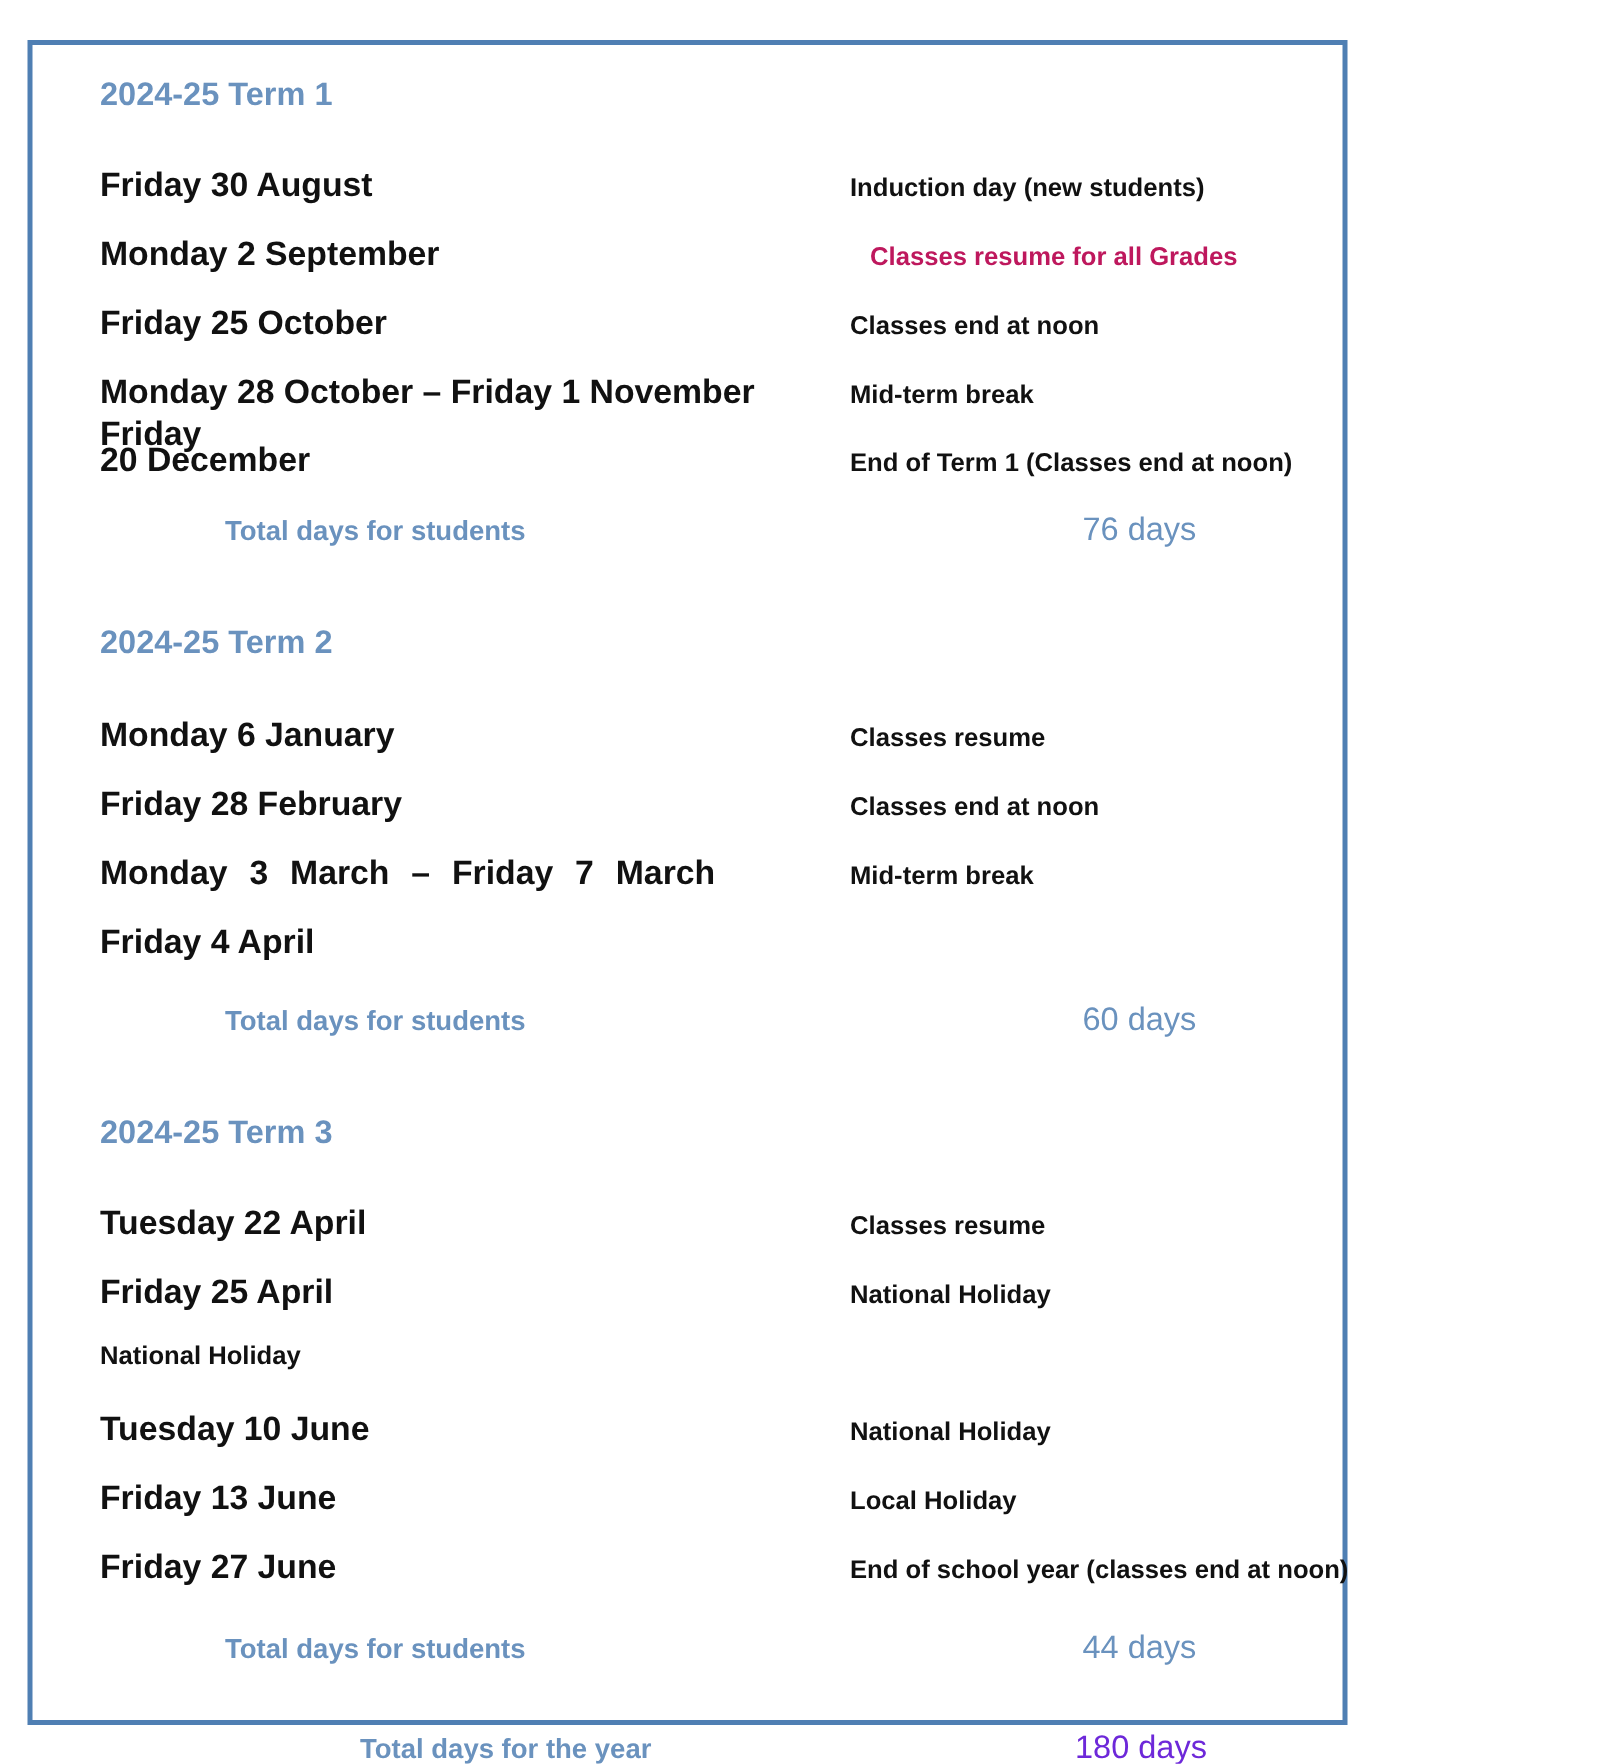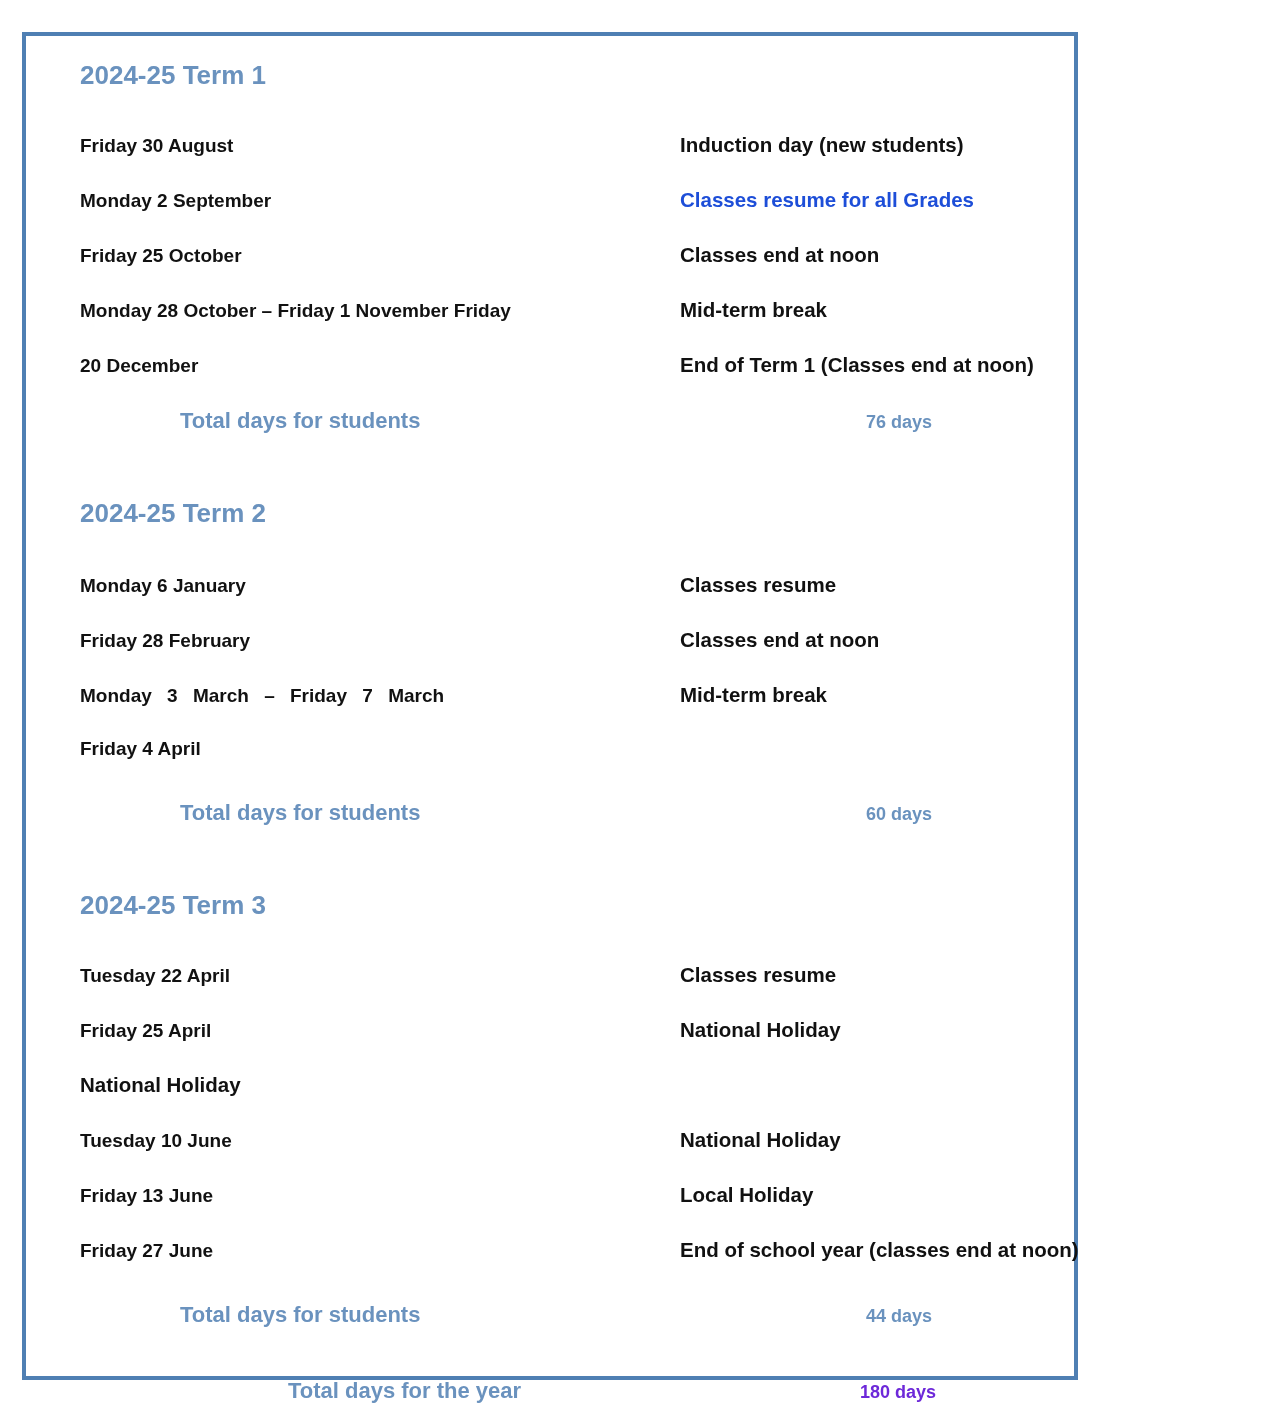--- a/index.html
+++ b/index.html
@@ -66,21 +66,21 @@
     display: flex;
     align-items: baseline;
     padding-left: 54px;
     box-sizing: border-box;
     width: 1236px;
   }
 
   .cell-date {
     width: 600px;
     flex: 0 0 600px;
-    font-size: 19px;
+    font-size: 27px;
     font-weight: bold;
     color: #111111;
     line-height: 1.25;
     box-sizing: border-box;
   }
 
   
   .cell-date.justify-wide {
     word-spacing: 10px;
   }
@@ -111,22 +111,22 @@
     box-sizing: border-box;
     padding-left: 100px;
   }
 
   .total-label.deep-indent {
     padding-left: 208px;
   }
 
   .total-value {
     flex: 1 1 auto;
-    font-size: 18px;
-    font-weight: bold;
+    font-size: 26px;
+    font-weight: normal;
     color: #6a92be;
     padding-left: 186px;
   }
 
   .total-value.wide-pad {
     padding-left: 180px;
   }
 </style>
 </head>
 <body>
@@ -136,21 +136,21 @@
     <div class="content" id="content-root">
         <div class="term-block" style="position: absolute; left: 0px; top: 24px; width: 1236px;">
           <div class="term-heading" style="color: rgb(106, 146, 190);">2024-25 Term 1</div>
           <div class="rows" style="position: absolute; left: 0px; top: 72px; width: 1236px;">
             <div class="row" style="position: absolute; left: 0px; top: 0px;">
               <div class="cell-date" style="color: rgb(17, 17, 17);">Friday 30 August</div>
               <div class="cell-desc" style="color: rgb(17, 17, 17);">Induction day (new students)</div>
             </div>
             <div class="row" style="position: absolute; left: 0px; top: 55px;">
               <div class="cell-date" style="color: rgb(17, 17, 17);">Monday 2 September</div>
-              <div class="cell-desc" style="color: #1d4ed8;">Classes resume for all Grades</div>
+              <div class="cell-desc" style="color: #be185d; margin-left: 16px;">Classes resume for all Grades</div>
             </div>
             <div class="row" style="position: absolute; left: 0px; top: 110px;">
               <div class="cell-date" style="color: rgb(17, 17, 17);">Friday 25 October</div>
               <div class="cell-desc" style="color: rgb(17, 17, 17);">Classes end at noon</div>
             </div>
             <div class="row" style="position: absolute; left: 0px; top: 165px;">
               <div class="cell-date" style="color: rgb(17, 17, 17);">Monday 28 October – Friday 1 November Friday</div>
               <div class="cell-desc" style="color: rgb(17, 17, 17);">Mid-term break</div>
             </div>
             <div class="row" style="position: absolute; left: 0px; top: 220px;">

